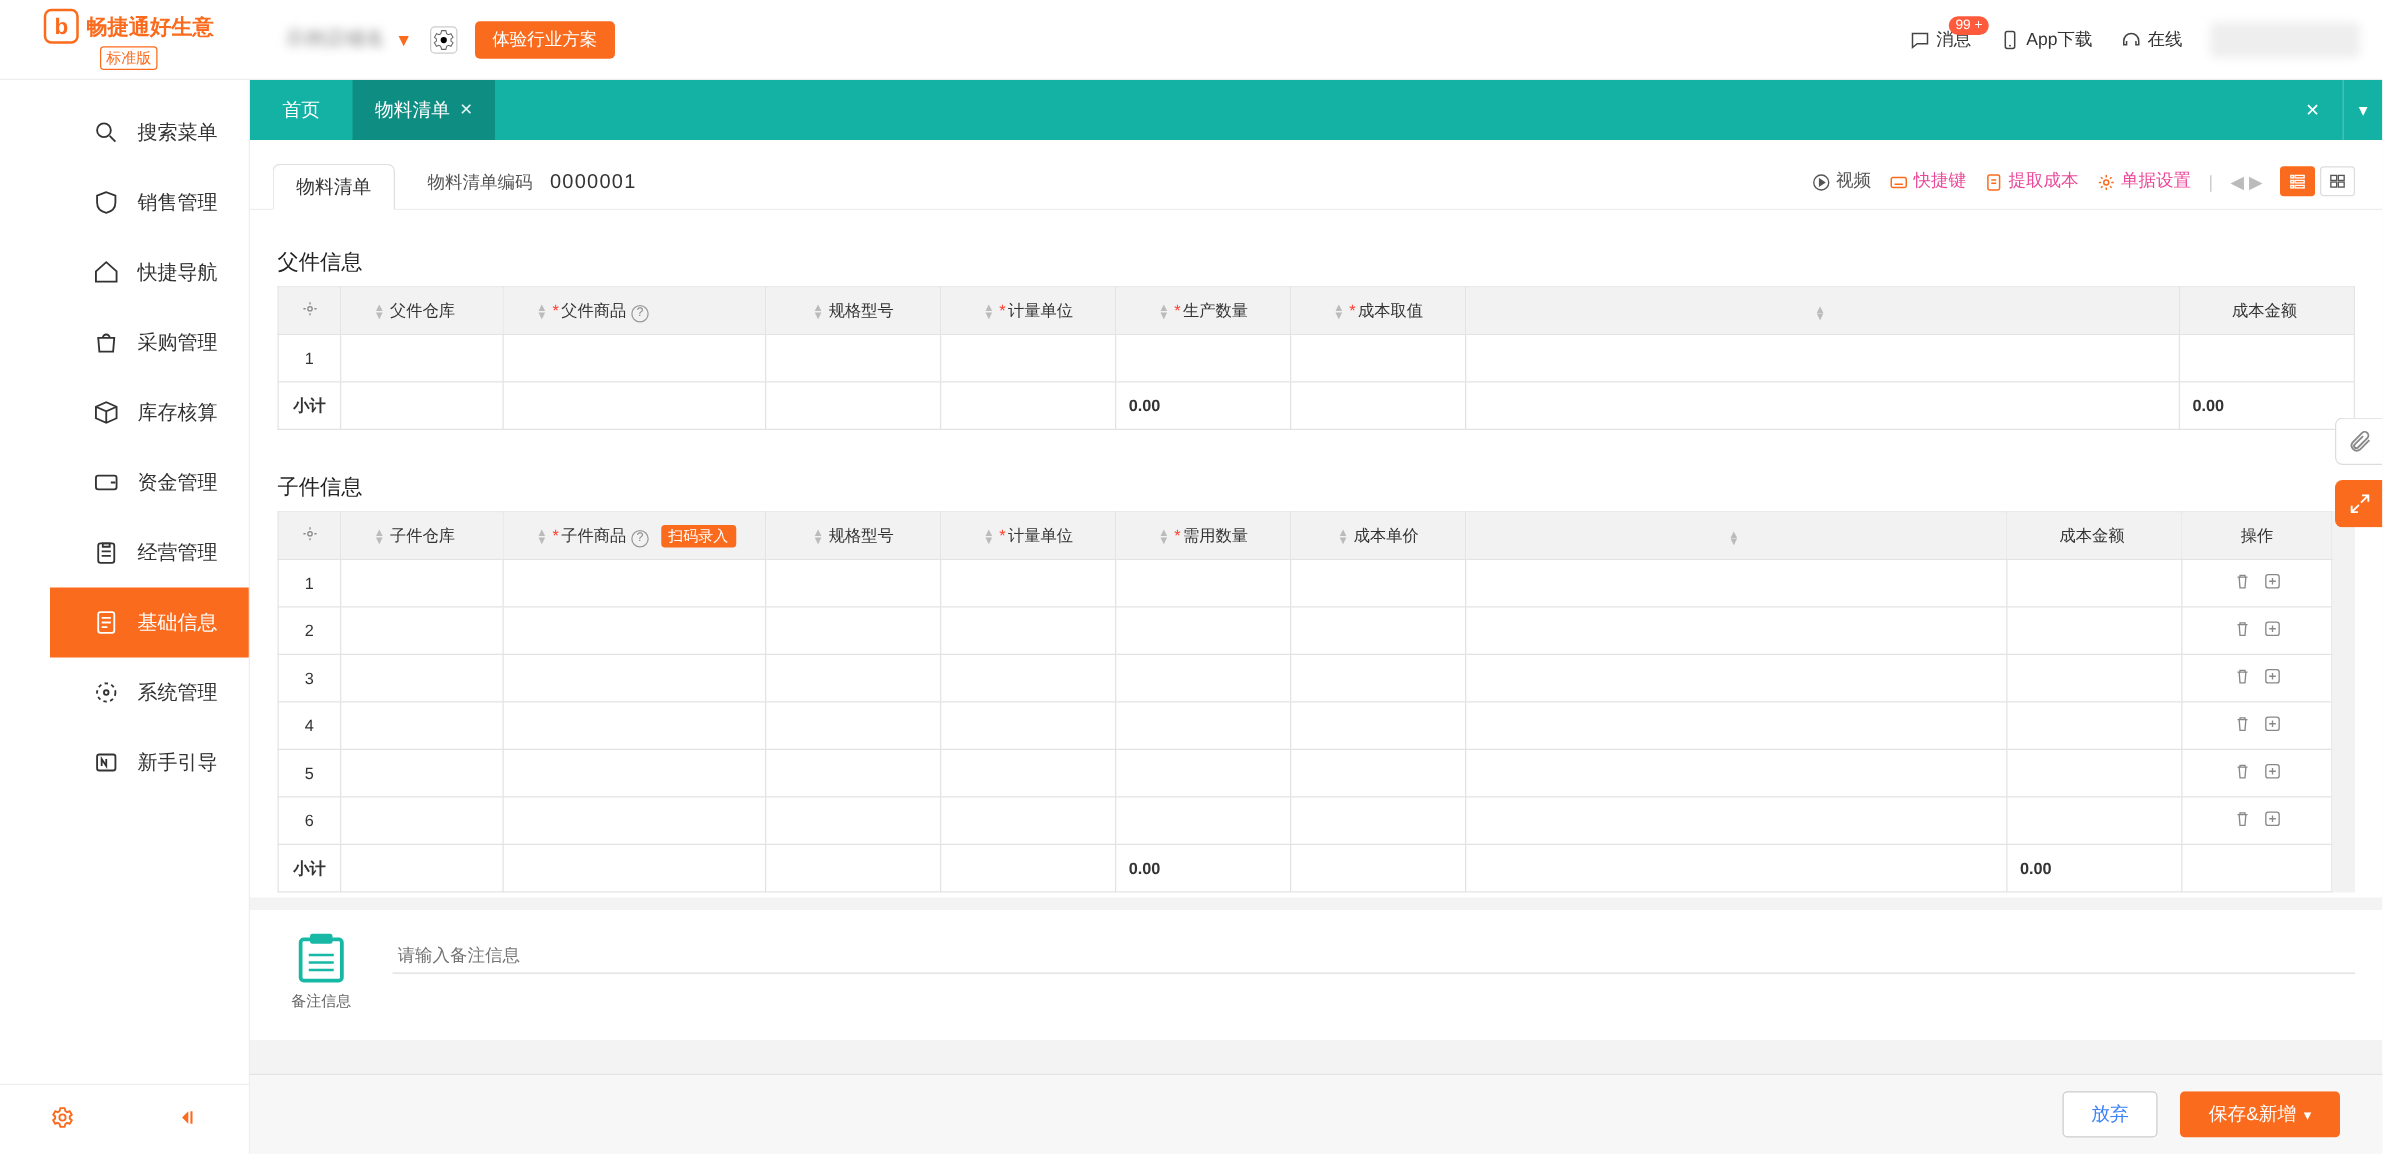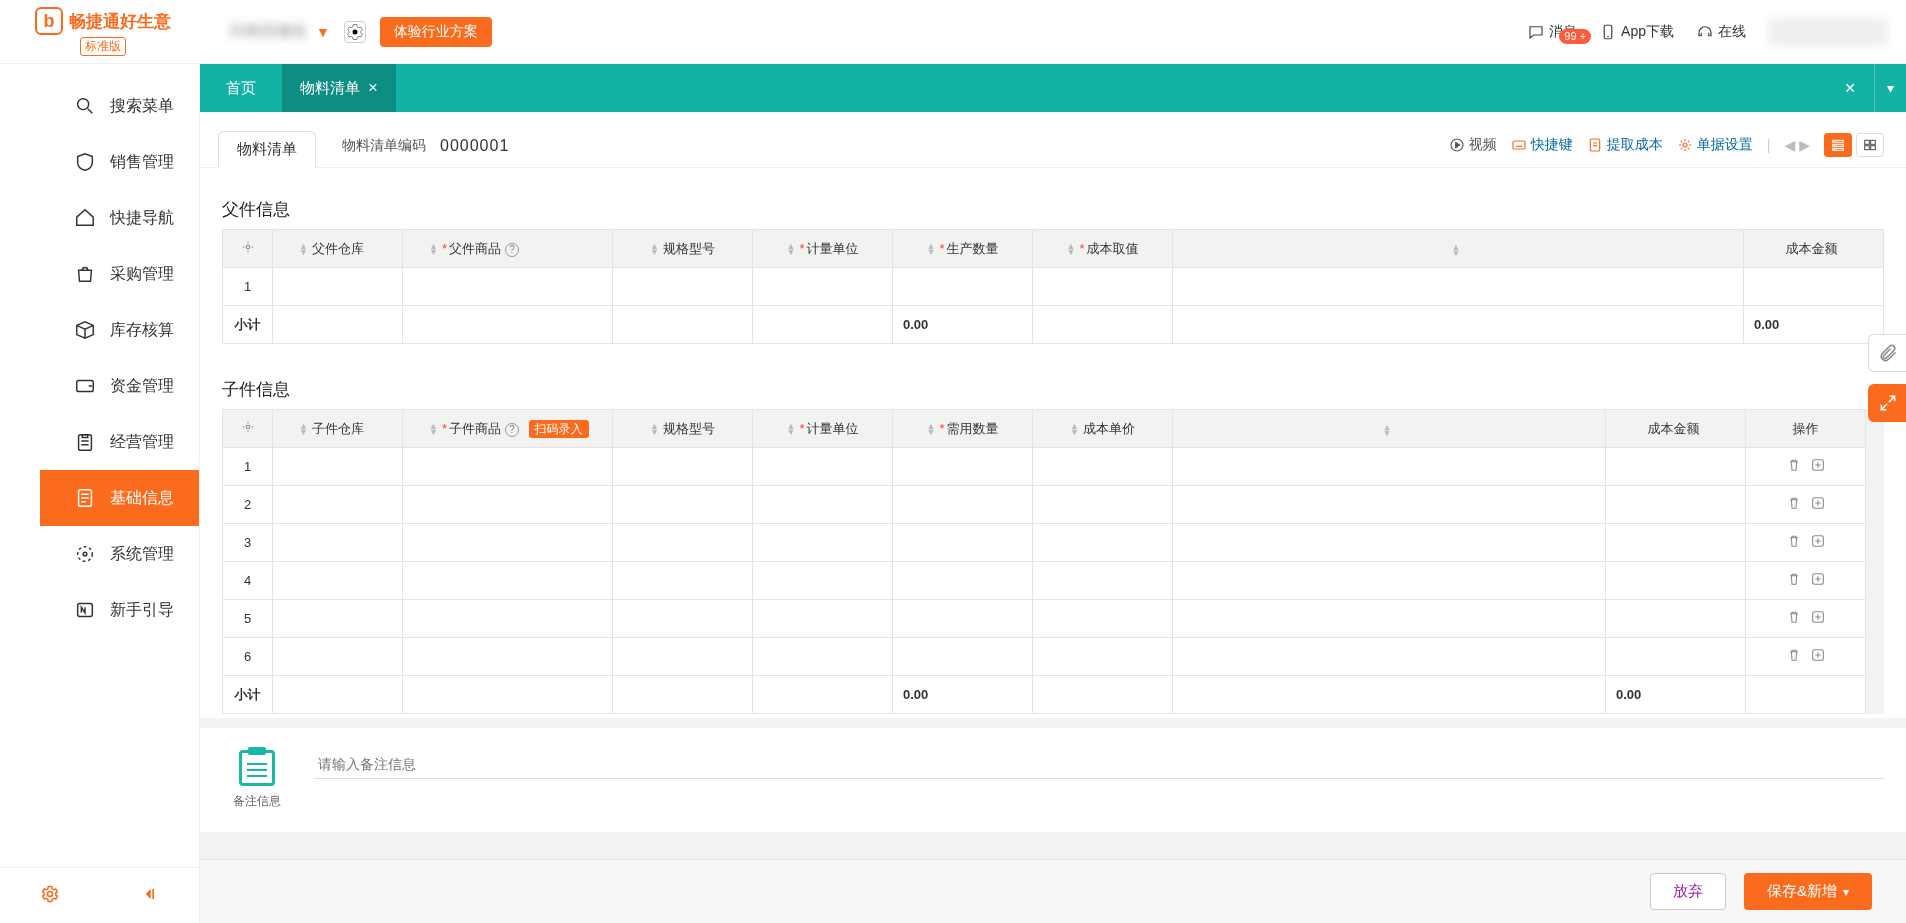--- a/index.html
+++ b/index.html
@@ -24,21 +24,21 @@
   .store-select .blur { filter: blur(4px); color:#888; }
   .chev { color:#fb6b1d; font-size:14px;}
   .gear-out { width:22px;height:22px; border-radius:4px; display:flex;align-items:center;justify-content:center;color:#666;cursor:pointer;border:1px solid #ccc;}
   .trial-btn {
     background:#fb6b1d; color:#fff; padding:6px 14px; border-radius:4px; cursor:pointer; font-size:14px;
   }
   .header-right { margin-left:auto; display:flex; align-items:center; gap:22px; font-size:14px; color:#333;}
   .hr-item { display:flex; align-items:center; gap:4px; cursor:pointer; position:relative;}
   .notif-badge {
     position:absolute; top:-10px; right:-14px; background:#ff5a3c; color:#fff;
-    font-size:11px; padding:1px 5px; border-radius:10px; line-height:1.2;margin-top:16px;
+    font-size:11px; padding:1px 5px; border-radius:10px; line-height:1.2;
   }
   .hr-icon { width:18px; height:18px; display:flex; align-items:center; justify-content:center;}
   .hr-blur { width:120px; height:28px; background:#eee; filter: blur(4px); border-radius:4px;}
 
   
   .body { flex:1; display:flex; overflow:hidden; }
 
   
   .sidebar {
     width: 200px; background:#fff; border-right:1px solid #eee;
@@ -86,22 +86,22 @@
     position:relative;
   }
   .doc-tab {
     border:1px solid #e0e0e0; border-bottom:1px solid #fff;
     padding:8px 18px; border-radius:6px 6px 0 0;
     font-size:15px; color:#333; cursor:pointer; position:relative; top:1px; background:#fff;
   }
   .doc-code { margin-left:26px; font-size:14px; color:#555; display:flex; gap:14px; align-items:center; padding-bottom:12px;}
   .doc-code .val { font-size:16px; color:#333; letter-spacing:1px;}
   .doc-tools { margin-left:auto; display:flex; align-items:center; gap:14px; font-size:14px; color:#555; padding-bottom:10px;}
-  .doc-tools .tool { display:flex; align-items:center; gap:4px; cursor:pointer;}
-  .doc-tools .tool.orange { color:#0369a1;}
+  .doc-tools .tool { display:flex; align-items:flex-end; gap:4px; cursor:pointer;}
+  .doc-tools .tool.orange { color:#ec4899;}
   .doc-tools .sep { color:#ccc;}
   .nav-arrows { display:flex; align-items:center; gap:4px; color:#bbb;}
   .layout-toggle { display:flex; gap:4px; }
   .lt-btn { border:1px solid #ddd; border-radius:3px; width:28px; height:24px; display:flex; align-items:center; justify-content:center; cursor:pointer;}
   .lt-btn.active { background:#fb6b1d; color:#fff; border-color:#fb6b1d;}
   .lt-btn svg{ width:16px;height:16px; stroke:currentColor; fill:none; stroke-width:1.6;}
 
   
   .section-card { padding:14px 22px 4px 22px; }
   .section-title { font-size:17px; color:#222; margin-bottom:8px;margin-top:16px;}
@@ -156,21 +156,21 @@
   
   .bottom-bar {
     position:absolute; bottom:0; left:0; right:0; height:64px;
     background:#f7f7f7; border-top:1px solid #e3e3e3;
     display:flex; align-items:center; justify-content:flex-end; gap:18px; padding:0 34px 0 22px;
   }
   .btn {
     padding:8px 22px; border-radius:4px; font-size:15px; cursor:pointer; border:1px solid transparent;
     display:flex; align-items:center; gap:6px;
   }
-  .btn.ghost { background:#fff; border-color:#ccc; color:#a21caf;}
+  .btn.ghost { background:#fff; border-color:#ccc; color:#3b82f6;}
   .btn.primary { background:#fb6b1d; color:#fff;}
   .btn .dd { font-size:12px;}
 
   
   .float-right {
     position:absolute; right:0; top:270px; display:flex; flex-direction:column; gap:12px; align-items:center;
   }
   .float-btn {
     width:38px; height:38px; display:flex; align-items:center; justify-content:center;
     background:#fff; border:1px solid #ddd; border-right:none; border-radius:6px 0 0 6px;

